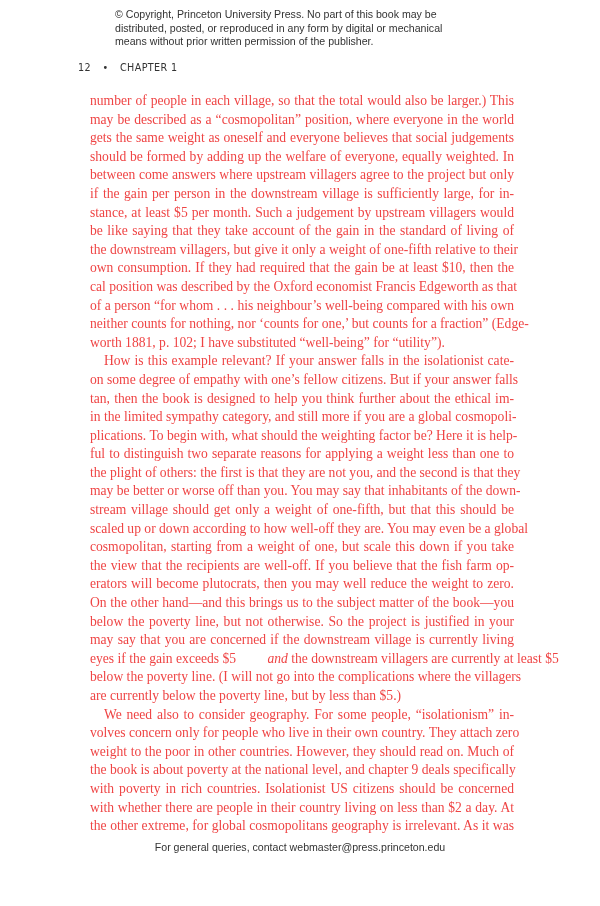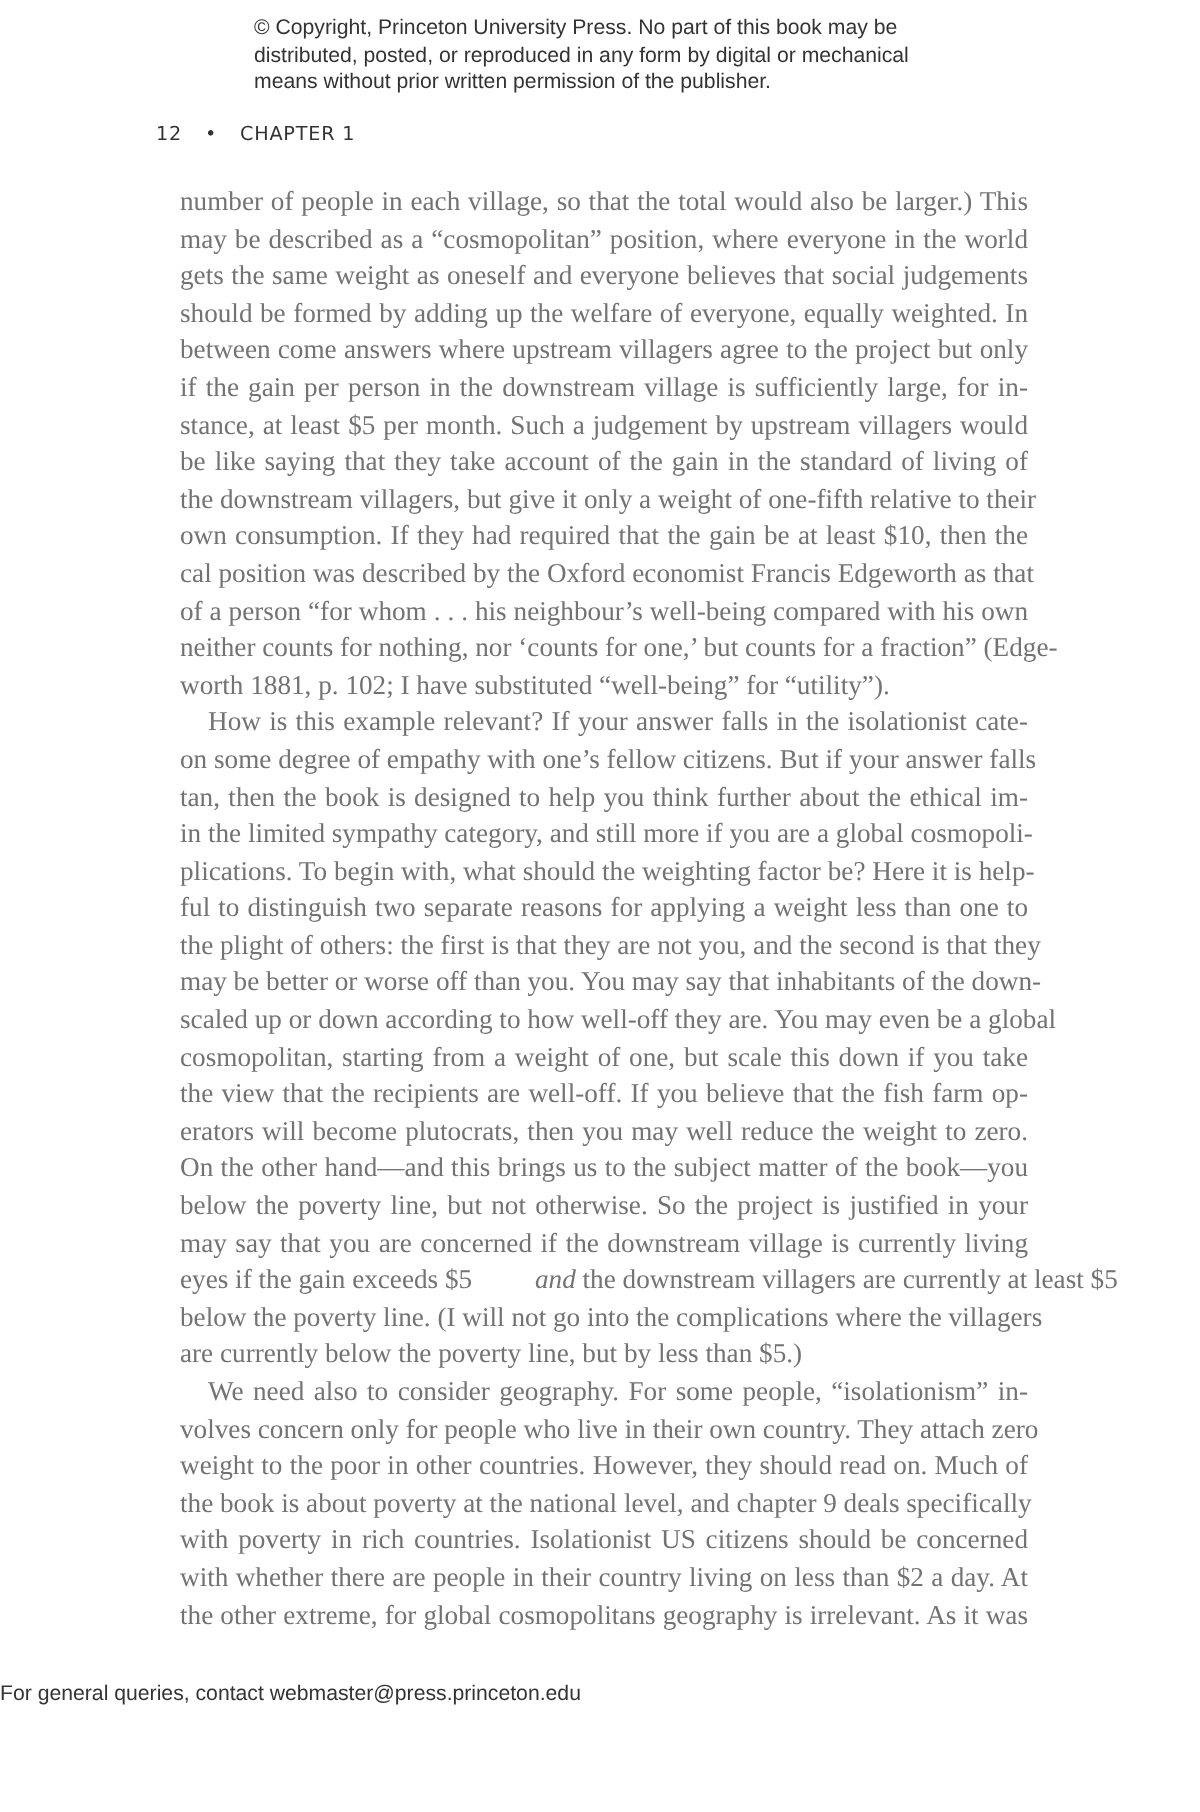--- a/index.html
+++ b/index.html
@@ -16,21 +16,20 @@
     }
     .copyright {
       position: absolute;
       left: 115px;
       top: 8px;
       width: 320px;
       font-family: "Liberation Sans", sans-serif;
       font-size: 10.6px;
       line-height: 13.5px;
       color: #333333;
-      margin-left: 12px;
     }
     .copyright .line { display: block; white-space: nowrap; }
     .running-head {
       position: absolute;
       left: 78px;
       top: 62px;
       font-family: "DejaVu Sans", sans-serif;
       font-size: 9.6px;
       letter-spacing: 0.4px;
       color: #333333;
@@ -38,37 +37,38 @@
     }
     .running-head .bullet { margin: 0 8px; }
     .body-text {
       position: absolute;
       left: 90px;
       top: 92px;
       width: 424px;
       font-family: "Liberation Serif", serif;
       font-size: 13.6px;
       line-height: 18.6px;
-      color: #737373;
+      color: #ef4444;
     }
     .body-text .ln {
       display: block;
       white-space: nowrap;
       text-align: justify;
       text-align-last: justify;
       height: 18.6px;
     }
     .body-text .ln.last { text-align-last: left; }
     .body-text .ln.indent { padding-left: 14px; }
     .body-text em { font-style: italic; margin-left: 28px; }
     .footer {
       position: absolute;
       left: 0;
       width: 600px;
       top: 841px;
+      text-align: center;
       font-family: "Liberation Sans", sans-serif;
       font-size: 10.6px;
       color: #333333;
     }
   </style>
 </head>
 <body>
 
 <div class="copyright">
   <span class="line">© Copyright, Princeton University Press. No part of this book may be</span>
@@ -98,20 +98,21 @@
   <span class="ln">neither counts for nothing, nor ‘counts for one,’ but counts for a fraction” (Edge-</span>
   <span class="ln last">worth 1881, p. 102; I have substituted “well-being” for “utility”).</span>
   <span class="ln indent">How is this example relevant? If your answer falls in the isolationist cate-</span>
   <span class="ln">on some degree of empathy with one’s fellow citizens. But if your answer falls</span>
   <span class="ln">tan, then the book is designed to help you think further about the ethical im-</span>
   <span class="ln">in the limited sympathy category, and still more if you are a global cosmopoli-</span>
   <span class="ln">plications. To begin with, what should the weighting factor be? Here it is help-</span>
   <span class="ln">ful to distinguish two separate reasons for applying a weight less than one to</span>
   <span class="ln">the plight of others: the first is that they are not you, and the second is that they</span>
   <span class="ln">may be better or worse off than you. You may say that inhabitants of the down-</span>
+  <span class="ln">stream village should get only a weight of one-fifth, but that this should be</span>
   <span class="ln">scaled up or down according to how well-off they are. You may even be a global</span>
   <span class="ln">cosmopolitan, starting from a weight of one, but scale this down if you take</span>
   <span class="ln">the view that the recipients are well-off. If you believe that the fish farm op-</span>
   <span class="ln">erators will become plutocrats, then you may well reduce the weight to zero.</span>
   <span class="ln">On the other hand—and this brings us to the subject matter of the book—you</span>
   <span class="ln">below the poverty line, but not otherwise. So the project is justified in your</span>
   <span class="ln">may say that you are concerned if the downstream village is currently living</span>
   <span class="ln"><span>eyes if the gain exceeds $5 </span><em>and</em><span> the downstream villagers are currently at least $5</span></span>
   <span class="ln">below the poverty line. (I will not go into the complications where the villagers</span>
   <span class="ln last">are currently below the poverty line, but by less than $5.)</span>

